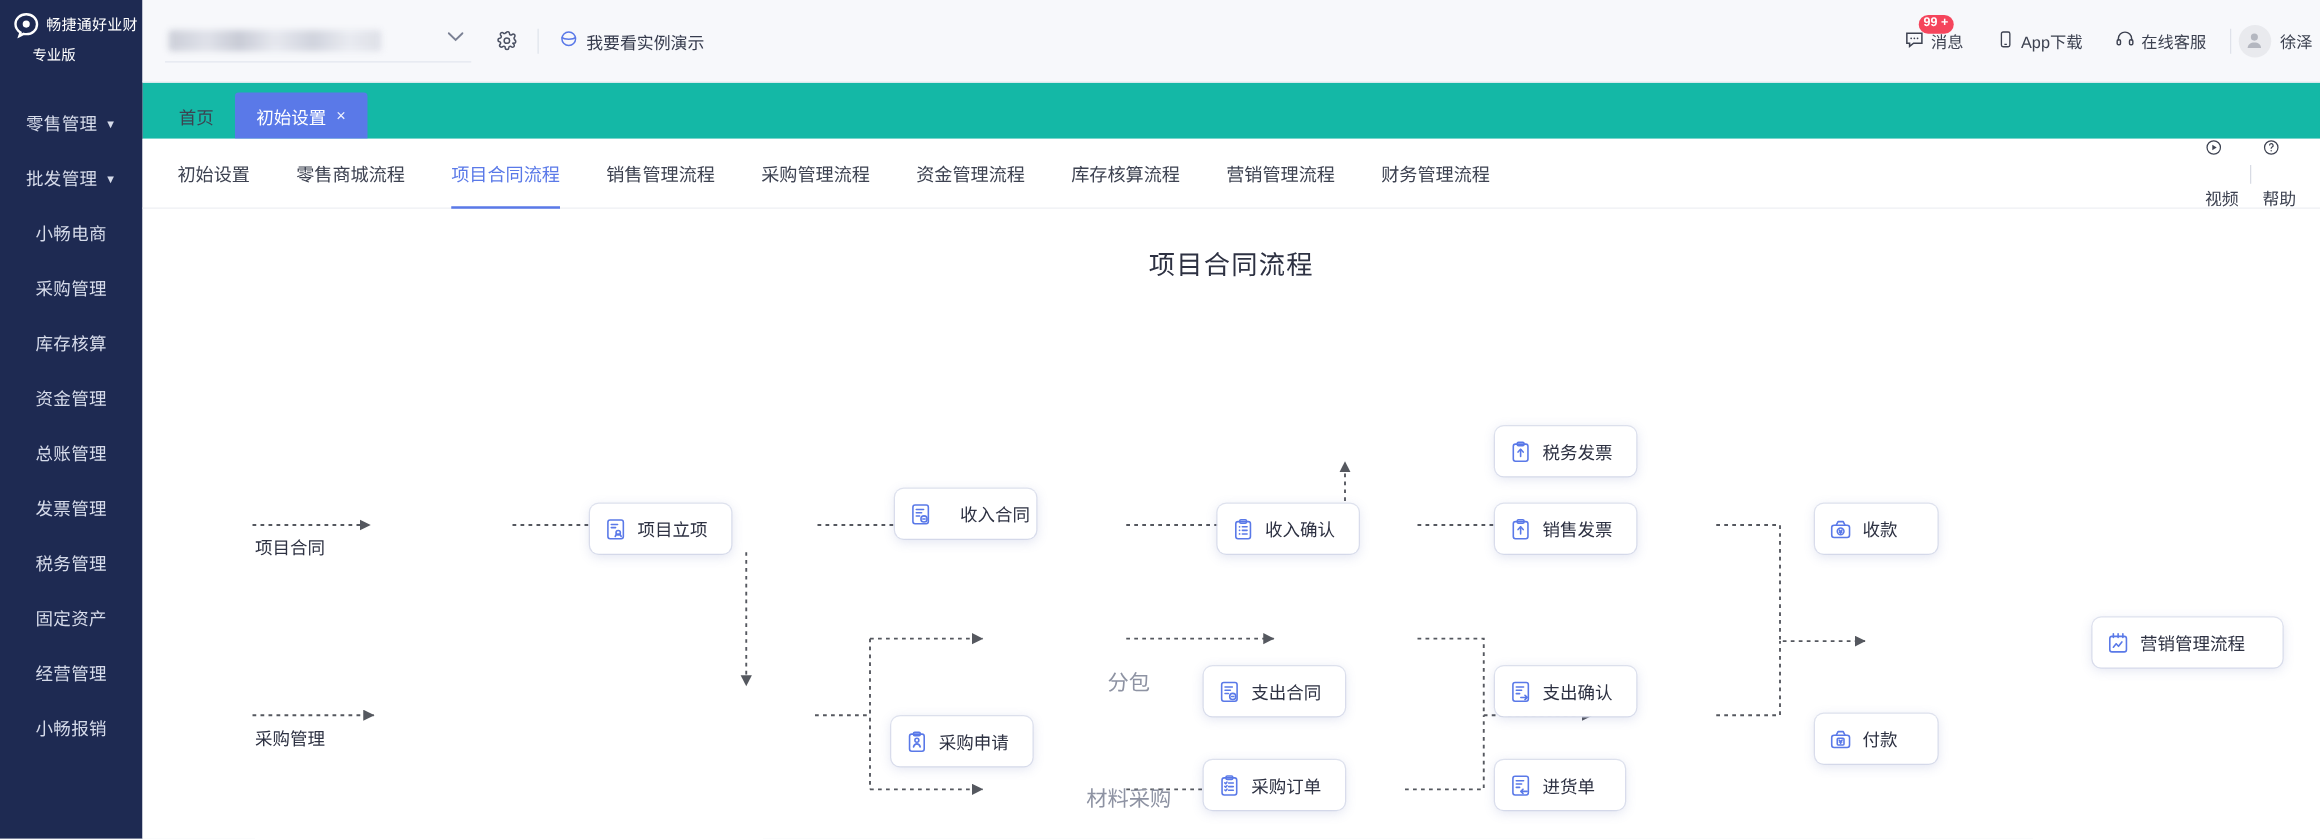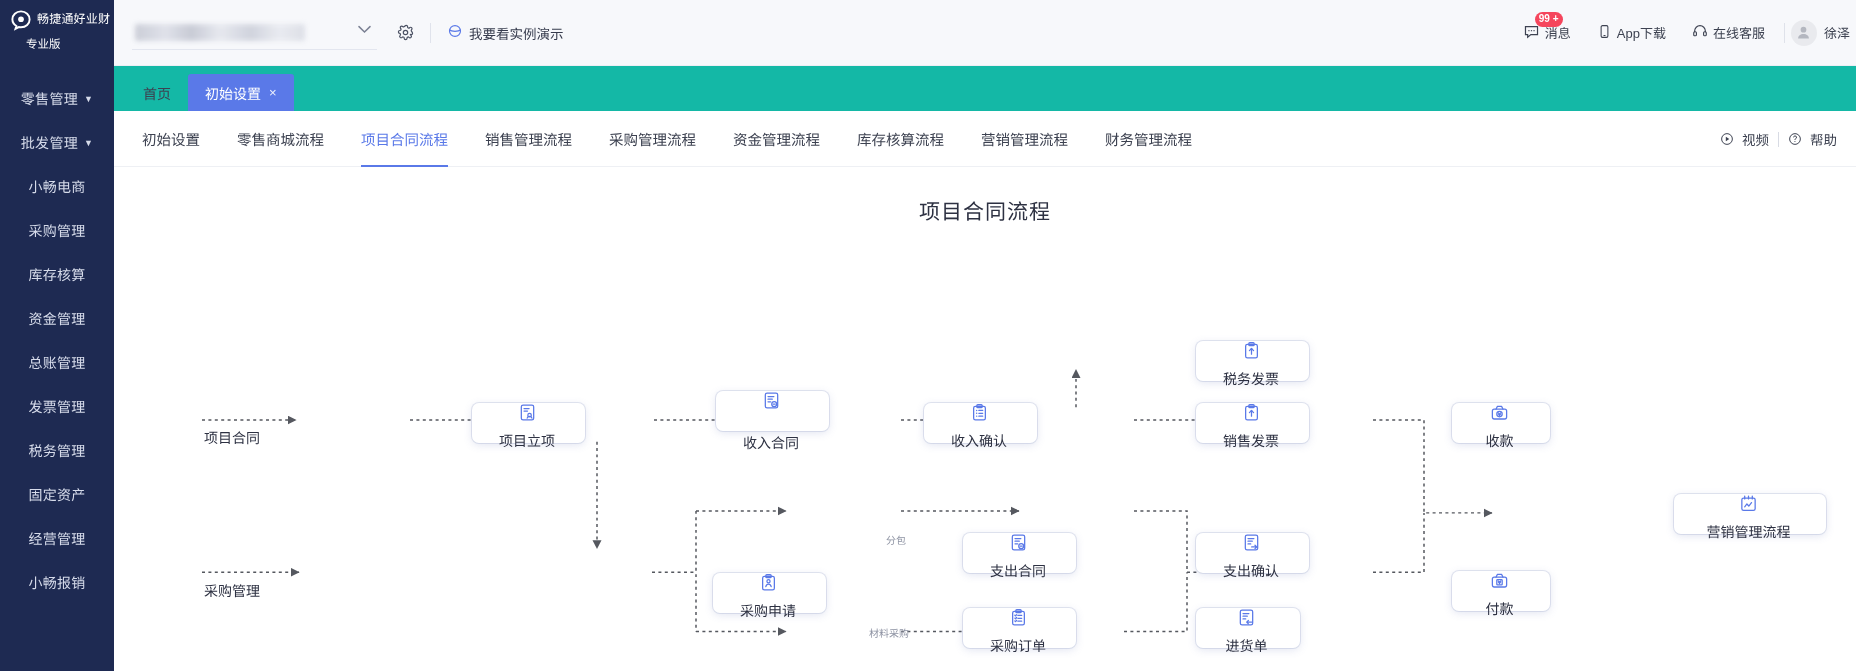--- a/index.html
+++ b/index.html
@@ -24,21 +24,21 @@
     padding: 9px 0 0 10px;
     position: relative;
   }
   .logo-row { display: flex; align-items: center; gap: 5px; }
   .logo-mark {
     width: 22px; height: 22px; flex: 0 0 22px;
     display: flex; align-items: center; justify-content: center;
   }
   .logo-text {
     color: #ffffff; font-size: 12px; letter-spacing: .2px;
-    white-space: nowrap; line-height: 22px; font-family: Liberation Mono, monospace;
+    white-space: nowrap; line-height: 22px;
   }
   .logo-badge {
     color: #ffffff; font-size: 11.5px;
     margin-top: 4px; margin-left: 16px;
     display: inline-block;
   }
   .side-menu { padding-top: 10px; }
   .side-item {
     height: 44px;
     display: flex; align-items: center; justify-content: center;
@@ -164,56 +164,55 @@
   .stab.active::after {
     content: ""; position: absolute;
     left: 0; right: 0; bottom: 0; height: 2px;
     background: #5a79e8;
   }
   .subtabs-right {
     position: absolute; right: 10px; top: 0; height: 56px;
     display: flex; align-items: center; gap: 0;
     font-size: 13.5px; color: #3d4251;
   }
-  .sr-item { display:flex; align-items:flex-end; gap:8px; padding:0 9px; cursor:pointer; white-space:nowrap;}
+  .sr-item { display:flex; align-items:flex-start; gap:20px; padding:0 9px; cursor:pointer; white-space:nowrap;flex-direction:column;}
   .sr-sep { width:1px; height:15px; background:#d8dbe4; }
 
   
   .canvas { position: relative; flex: 1; min-height: 0; overflow: hidden; }
   .flow-title {
     position: absolute; left: 0; right: 0; top: 28px;
     text-align: center;
     font-size: 21px; color: #2d3142;
     letter-spacing: 1px;
   }
   .svg-layer { position:absolute; left:0; top:0; width:100%; height:100%; }
 
   .rowlabel {
     position: absolute;
     font-size: 14px; color: #2d3142;
     white-space: nowrap;
   }
   .edgelabel {
     position: absolute;
-    font-size: 10px; color: #8e93a3;
+    font-size: 17px; color: #8e93a3;
     white-space: nowrap;
   }
 
   .node {
     position: absolute;
     height: 40px;
     background: #ffffff;
     border-radius: 7px;
     box-shadow: 0 2px 9px rgba(90,105,180,0.18), 0 0 0 1px rgba(226,229,240,0.9);
     display: flex; align-items: center;
     padding: 0 14px 0 11px;
     gap: 8px;
     cursor: pointer;
     white-space: nowrap;
-    flex-direction: column;
   }
   .node .nico { width:19px; height:19px; flex:0 0 19px; display:flex; align-items:center; justify-content:center;}
   .node .nlbl { font-size: 14px; color: #2d3142; }
 </style>
 </head>
 <body>
 
 <div id="app">
 
   <aside class="sidebar">
@@ -466,21 +465,21 @@
                   <rect x="4.2" y="2.6" width="15.6" height="18.8" rx="2.2"></rect>
                   <line x1="7.6" y1="7" x2="15" y2="7"></line>
                   <line x1="7.6" y1="10.4" x2="13" y2="10.4"></line>
                   <line x1="7.6" y1="13.6" x2="11" y2="13.6"></line>
                   <circle cx="15.4" cy="16.6" r="3.1"></circle>
                   <path d="M14.2 16.6h2.4"></path>
                 </svg>
               </span>
               <span class="nlbl">收入合同</span>
             </div>
-            <div class="node" style="left: 810px; top: 236px; width: 113px;">
+            <div class="node" style="left: 860px; top: 236px; width: 113px;">
               <span class="nico">
                 <svg width="19" height="19" viewBox="0 0 24 24" fill="none" stroke="#5a79e8" stroke-width="1.6" stroke-linecap="round" stroke-linejoin="round">
                   <rect x="4.6" y="4.2" width="14.8" height="17.2" rx="2.2"></rect>
                   <rect x="8.6" y="2.2" width="6.8" height="3.6" rx="1.2"></rect>
                   <line x1="11.2" y1="9.4" x2="16" y2="9.4"></line>
                   <line x1="11.2" y1="13" x2="16" y2="13"></line>
                   <line x1="11.2" y1="16.6" x2="16" y2="16.6"></line>
                   <circle cx="8.4" cy="9.4" r=".9" fill="#5a79e8" stroke="none"></circle>
                   <circle cx="8.4" cy="13" r=".9" fill="#5a79e8" stroke="none"></circle>
                   <circle cx="8.4" cy="16.6" r=".9" fill="#5a79e8" stroke="none"></circle>

